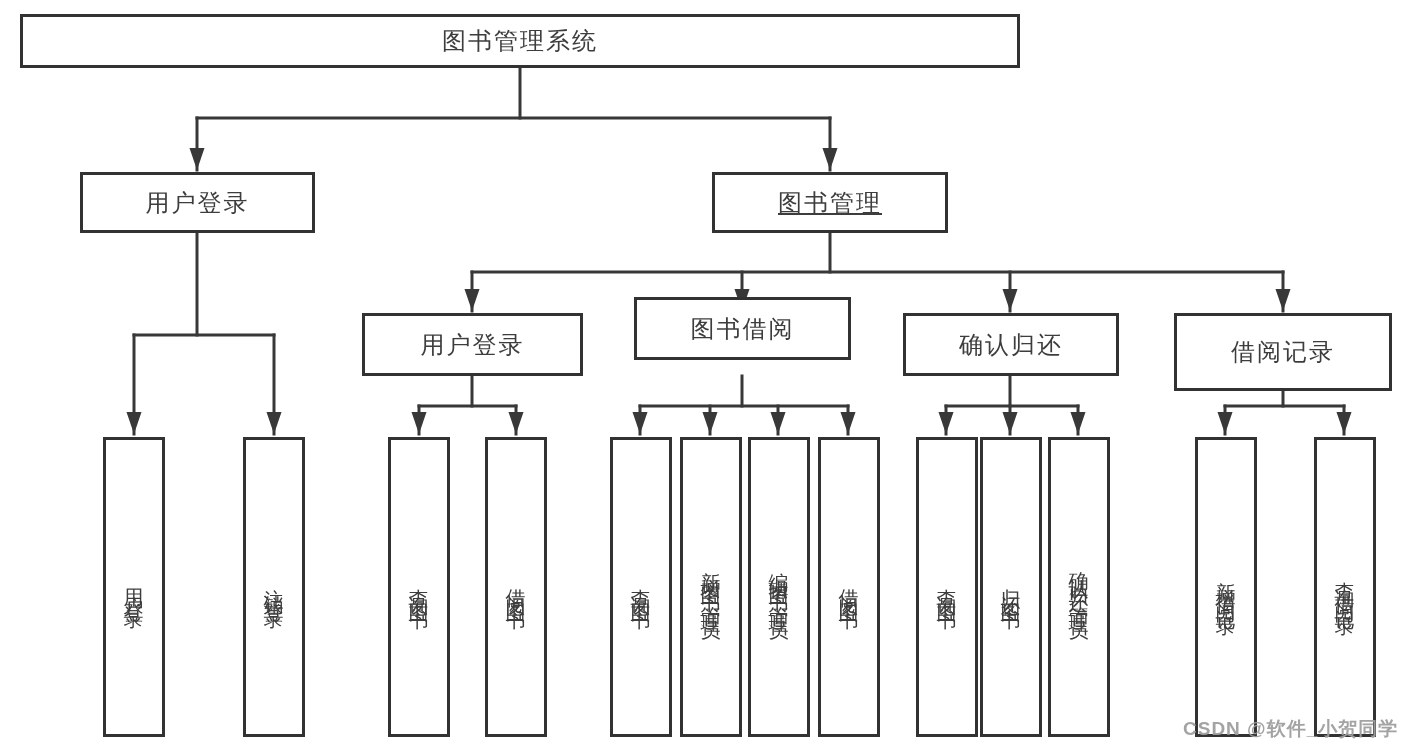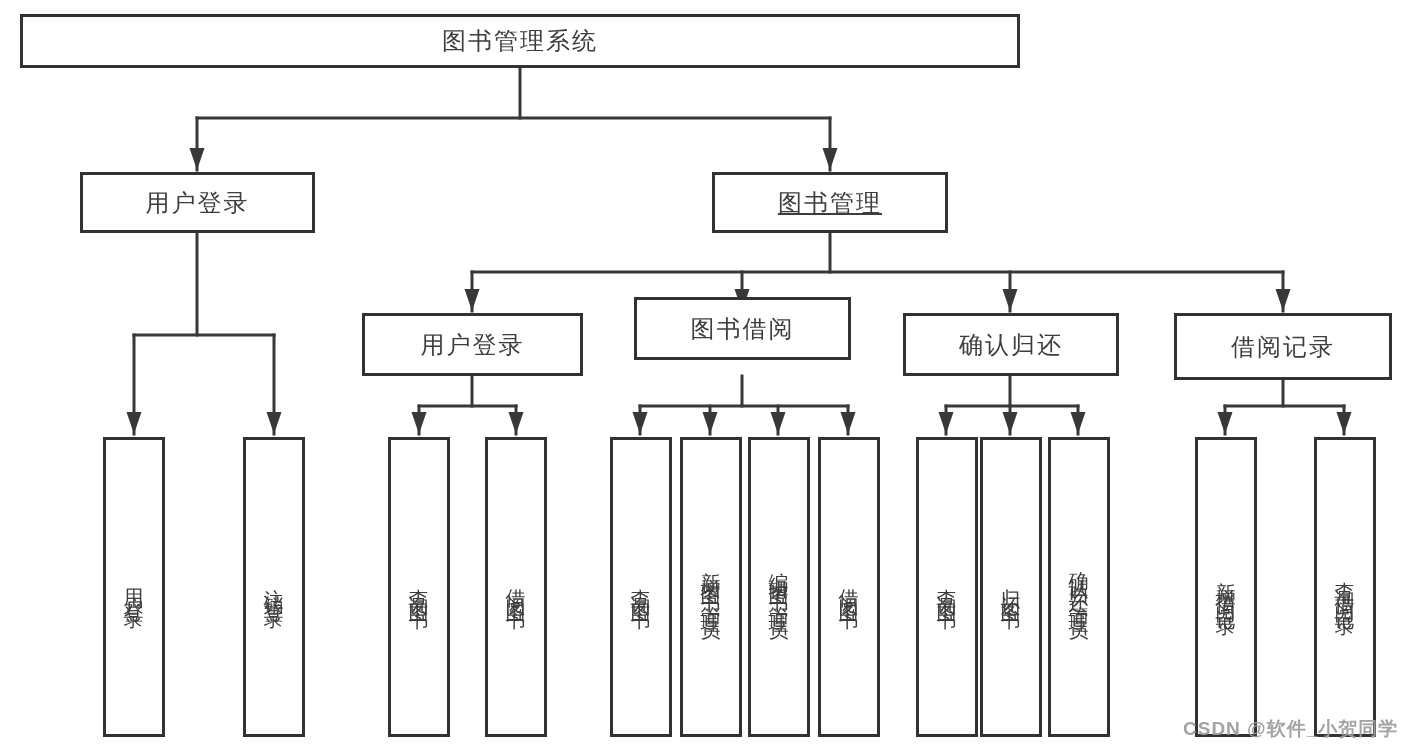--- a/index.html
+++ b/index.html
@@ -106,21 +106,21 @@
 
   <div class="node h" style="left:362px;top:313px;width:221px;height:63px;">
     <span>用户登录</span>
   </div>
   <div class="node h" style="left:634px;top:297px;width:217px;height:63px;">
     <span>图书借阅</span>
   </div>
   <div class="node h" style="left:903px;top:313px;width:216px;height:63px;">
     <span>确认归还</span>
   </div>
-  <div class="node h" style="left:1174px;top:313px;width:218px;height:67px;">
+  <div class="node h" style="left:1174px;top:313px;width:218px;height:78px;">
     <span>借阅记录</span>
   </div>
 
   <div class="node v" style="left:103px;">
     <span class="vtext">用户登录</span>
   </div>
   <div class="node v" style="left:243px;">
     <span class="vtext">注销登录</span>
   </div>
 

